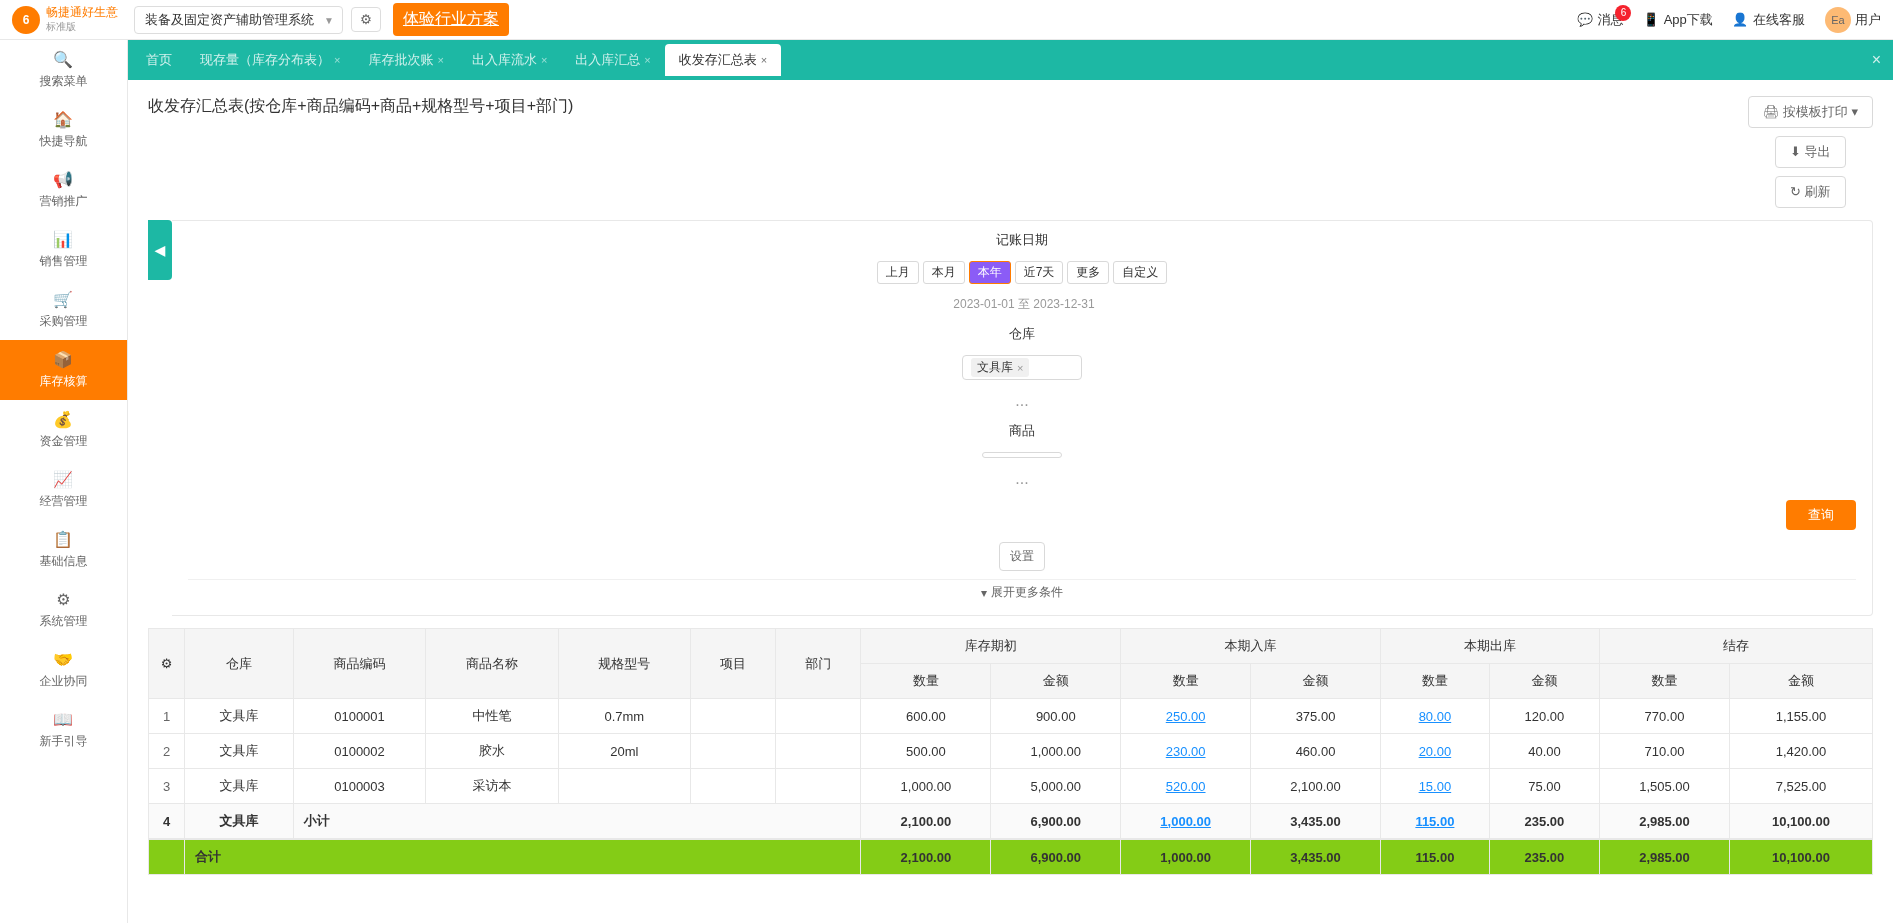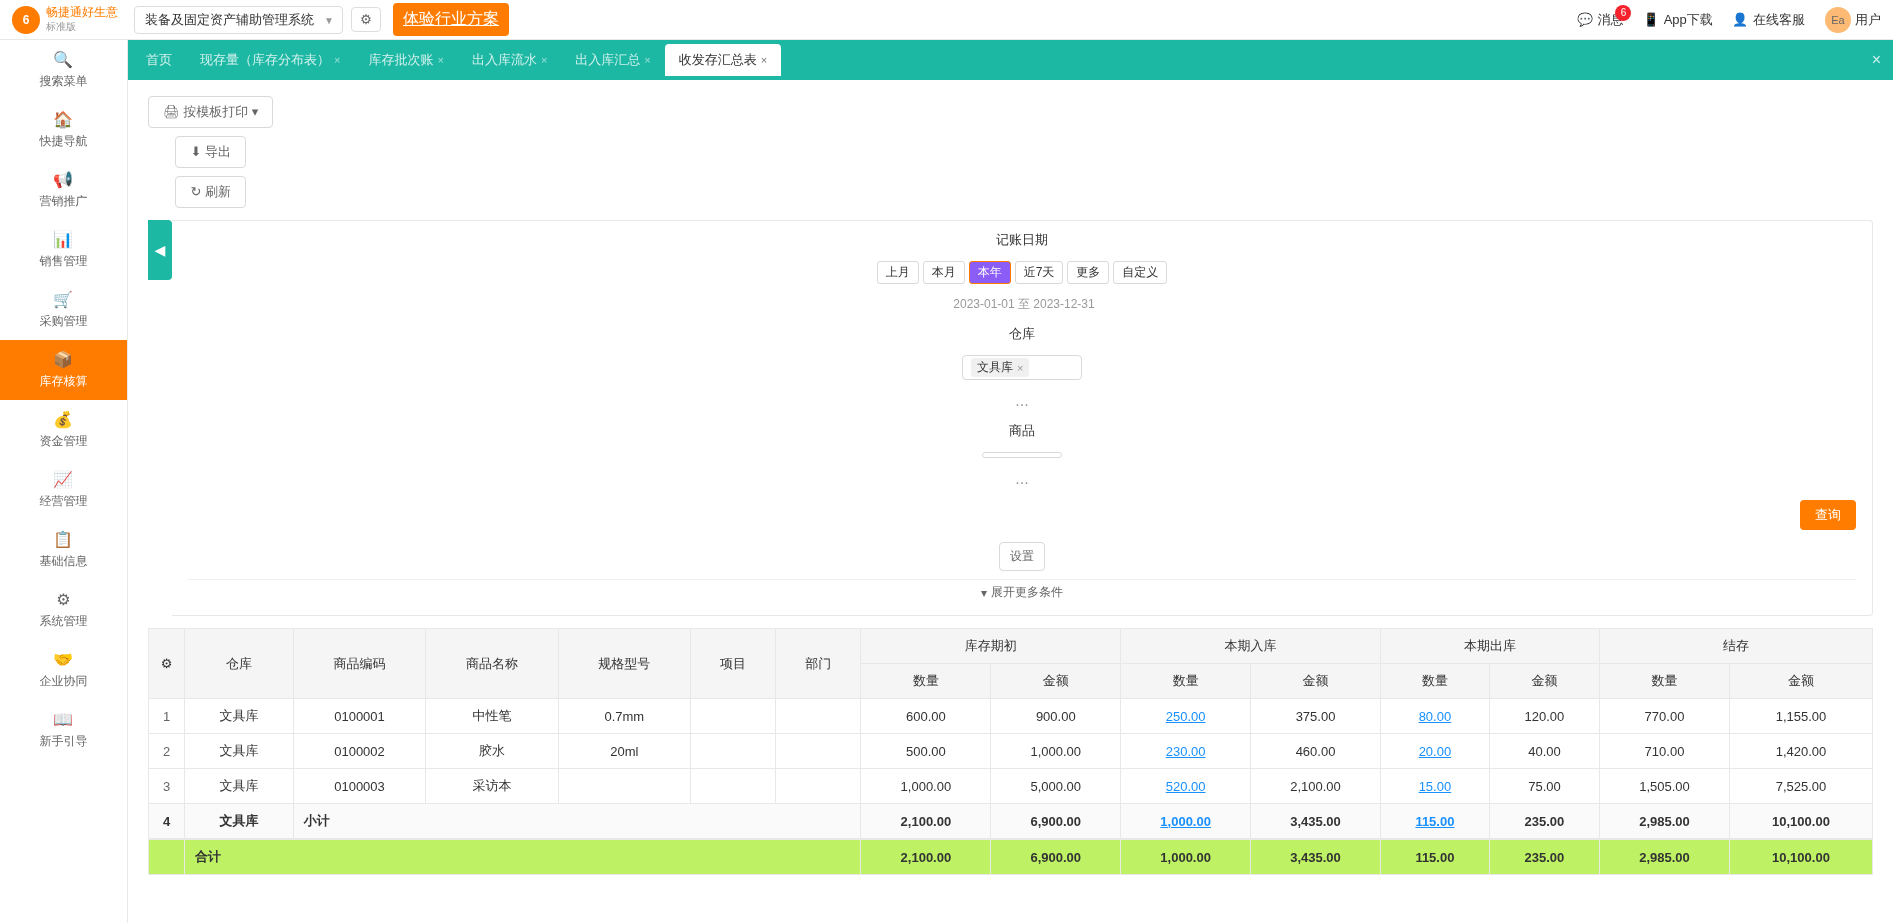--- a/index.html
+++ b/index.html
@@ -36,21 +36,21 @@
     .tab-close { font-size: 11px; color: inherit; opacity: 0.7; }
     .tab-bar-close { margin-left: auto; color: rgba(255,255,255,0.8); cursor: pointer; padding: 0 8px; font-size: 16px; }
 
     
     .page-content { flex: 1; overflow: auto; background: #fff; margin: 0; }
     .page-inner { padding: 16px 20px; }
 
     
     .page-title { font-size: 16px; color: #333; font-weight: 500; margin-bottom: 16px; }
     .btn-outline { background: #fff; color: #666; border: 1px solid #d9d9d9; border-radius: 4px; padding: 6px 14px; font-size: 13px; cursor: pointer; }
-    .btn-orange { background: #ff7c00; color: #fff; border: none; border-radius: 4px; padding: 6px 15px; font-size: 13px; cursor: pointer; }
+    .btn-orange { background: #ff7c00; color: #fff; border: none; border-radius: 4px; padding: 6px 22px; font-size: 13px; cursor: pointer; }
     .btn-default { background: #fff; color: #666; border: 1px solid #d9d9d9; border-radius: 4px; padding: 5px 10px; font-size: 12px; cursor: pointer; }
     .filter-row { display: flex; align-items: center; gap: 12px; flex-wrap: wrap; flex-direction: column; }
     .filter-expand { display: flex; align-items: center; justify-content: center; padding: 4px 0; cursor: pointer; color: #666; font-size: 12px; border-top: 1px solid #f0f0f0; margin-top: 8px; gap: 4px; }
 
     .filter-label { font-size: 13px; color: #333; white-space: nowrap; }
     .date-shortcuts { display: flex; align-items: center; gap: 4px; }
     .date-btn { border: 1px solid #d9d9d9; border-radius: 3px; padding: 2px 8px; cursor: pointer; font-size: 12px; color: #333; background: #fff; }
     .date-btn.active { background: #8b5cf6; color: #fff; border-color: #ff7c00; }
     .date-range { font-size: 12px; color: #999; margin-left: 4px; }
 
@@ -63,21 +63,21 @@
     .data-table { width: 100%; border-collapse: collapse; font-size: 13px; }
     .data-table thead tr { background: #f5f5f5; }
     .data-table th { padding: 8px 10px; text-align: center; border: 1px solid #e8e8e8; font-weight: 500; color: #333; white-space: nowrap; }
     .data-table td { padding: 8px 10px; border: 1px solid #e8e8e8; text-align: center; white-space: nowrap; }
     .data-table tbody tr.subtotal { font-weight: bold; background: #fafafa; }
     .data-table .num-link { color: #1890ff; text-decoration: underline; cursor: pointer; }
     .data-table .row-num { color: #666; }
     .settings-icon-cell { width: 36px; }
 
     
-    .footer-total { position: sticky; bottom: 0; background: #bef264; border-top: 2px solid #e8e8e8; }
+    .footer-total { position: sticky; bottom: 0; background: #84cc16; border-top: 2px solid #e8e8e8; }
     .footer-total td { padding: 8px 10px; font-weight: bold; text-align: center; border: 1px solid #e8e8e8; }
 
     
     .collapse-btn { display: flex; align-items: center; justify-content: center; width: 24px; height: 60px; background: #1db8a4; color: #fff; cursor: pointer; border-radius: 0 4px 4px 0; flex-shrink: 0; font-size: 14px; }
 
     
     .page-actions { display: flex; align-items: center; gap: 8px; flex-direction: column; }
     .page-header { display: flex; align-items: flex-start; justify-content: space-between; margin-bottom: 12px; }
   </style>
 </head>
@@ -203,20 +203,21 @@
           <span>收发存汇总表</span>
           <span class="tab-close">×</span>
         </div>
         <span class="tab-bar-close">×</span>
       </div>
 
       <div class="page-content">
         <div class="page-inner">
 
           <div class="page-header">
+            <h2 class="page-title">收发存汇总表(按仓库+商品编码+商品+规格型号+项目+部门)</h2>
             <div class="page-actions">
               <button class="btn-outline">
                 <span>🖨</span>
                 <span>按模板打印</span>
                 <span>▾</span>
               </button>
               <button class="btn-outline">
                 <span>⬇</span>
                 <span>导出</span>
               </button>

